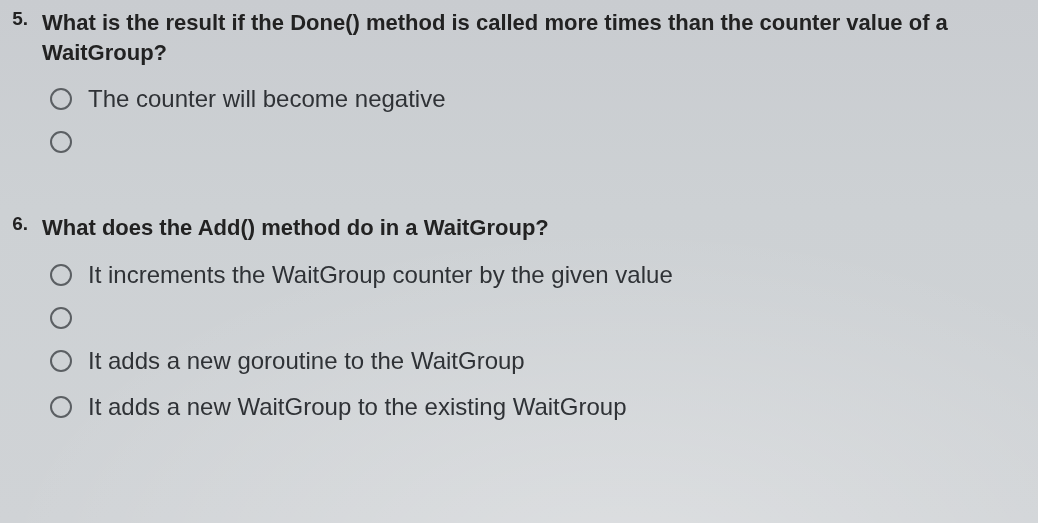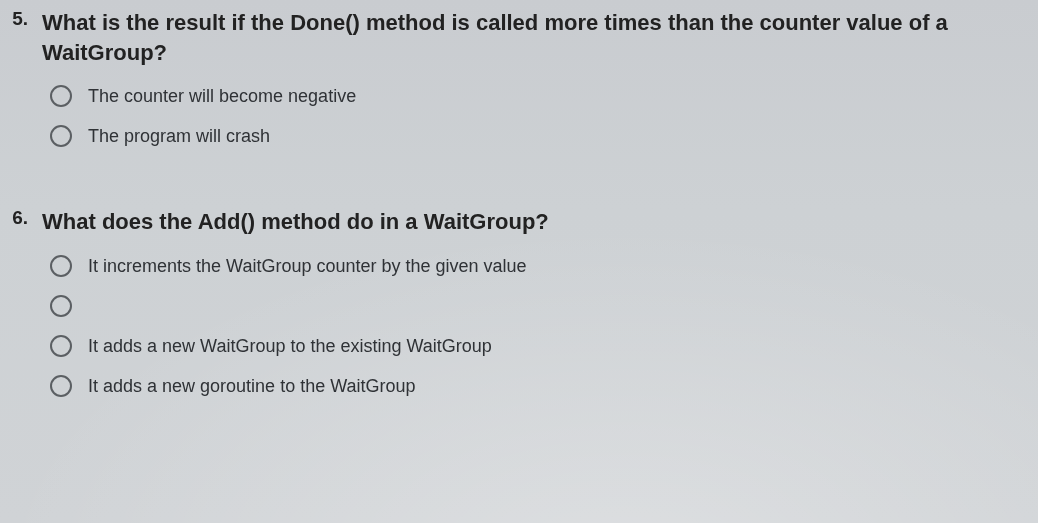--- a/index.html
+++ b/index.html
@@ -56,63 +56,62 @@
     width: 22px;
     height: 22px;
     border: 2.5px solid #5b5f63;
     border-radius: 50%;
     flex: 0 0 22px;
     margin-right: 16px;
     box-sizing: border-box;
     background: transparent;
   }
   .opt-label {
-    font-size: 18px;
+    font-size: 24px;
     color: #2f3236;
   }
 </style>
 </head>
 <body>
 
 <div class="page">
 
   <div class="question">
     <div class="qnum">5.</div>
     <div class="qbody">
       <div class="qtext">What is the result if the Done() method is called more times than the counter value of a WaitGroup?</div>
       <div class="options">
         <div class="option">
           <span class="radio"></span>
           <span class="opt-label">The counter will become negative</span>
         </div>
         <div class="option">
           <span class="radio"></span>
-          <span class="opt-label">The program will crash</span>
         </div>
       </div>
     </div>
   </div>
 
   <div class="question" style="margin-bottom:0;">
     <div class="qnum">6.</div>
     <div class="qbody">
       <div class="qtext">What does the Add() method do in a WaitGroup?</div>
       <div class="options">
         <div class="option">
           <span class="radio"></span>
           <span class="opt-label">It increments the WaitGroup counter by the given value</span>
         </div>
         <div class="option">
           <span class="radio"></span>
         </div>
         <div class="option">
           <span class="radio"></span>
-          <span class="opt-label">It adds a new WaitGroup to the existing WaitGroup</span>
+          <span class="opt-label">It adds a new goroutine to the WaitGroup</span>
         </div>
         <div class="option">
           <span class="radio"></span>
-          <span class="opt-label">It adds a new goroutine to the WaitGroup</span>
+          <span class="opt-label">It adds a new WaitGroup to the existing WaitGroup</span>
         </div>
       </div>
     </div>
   </div>
 
 </div>
 
 </body></html>

